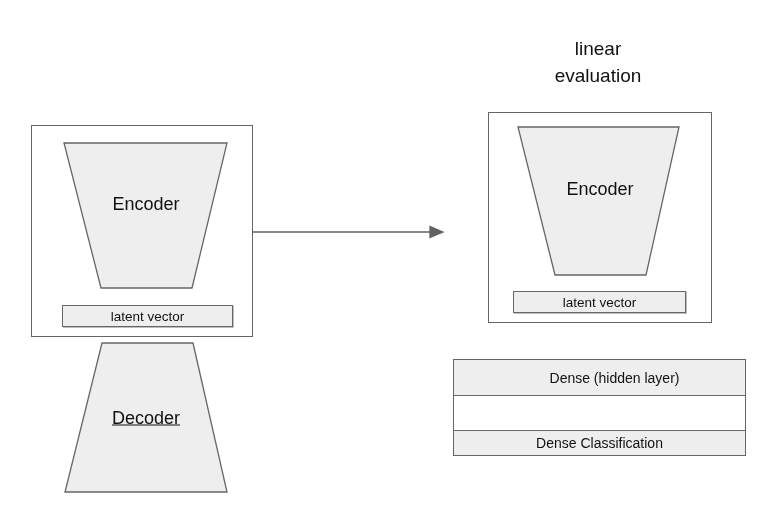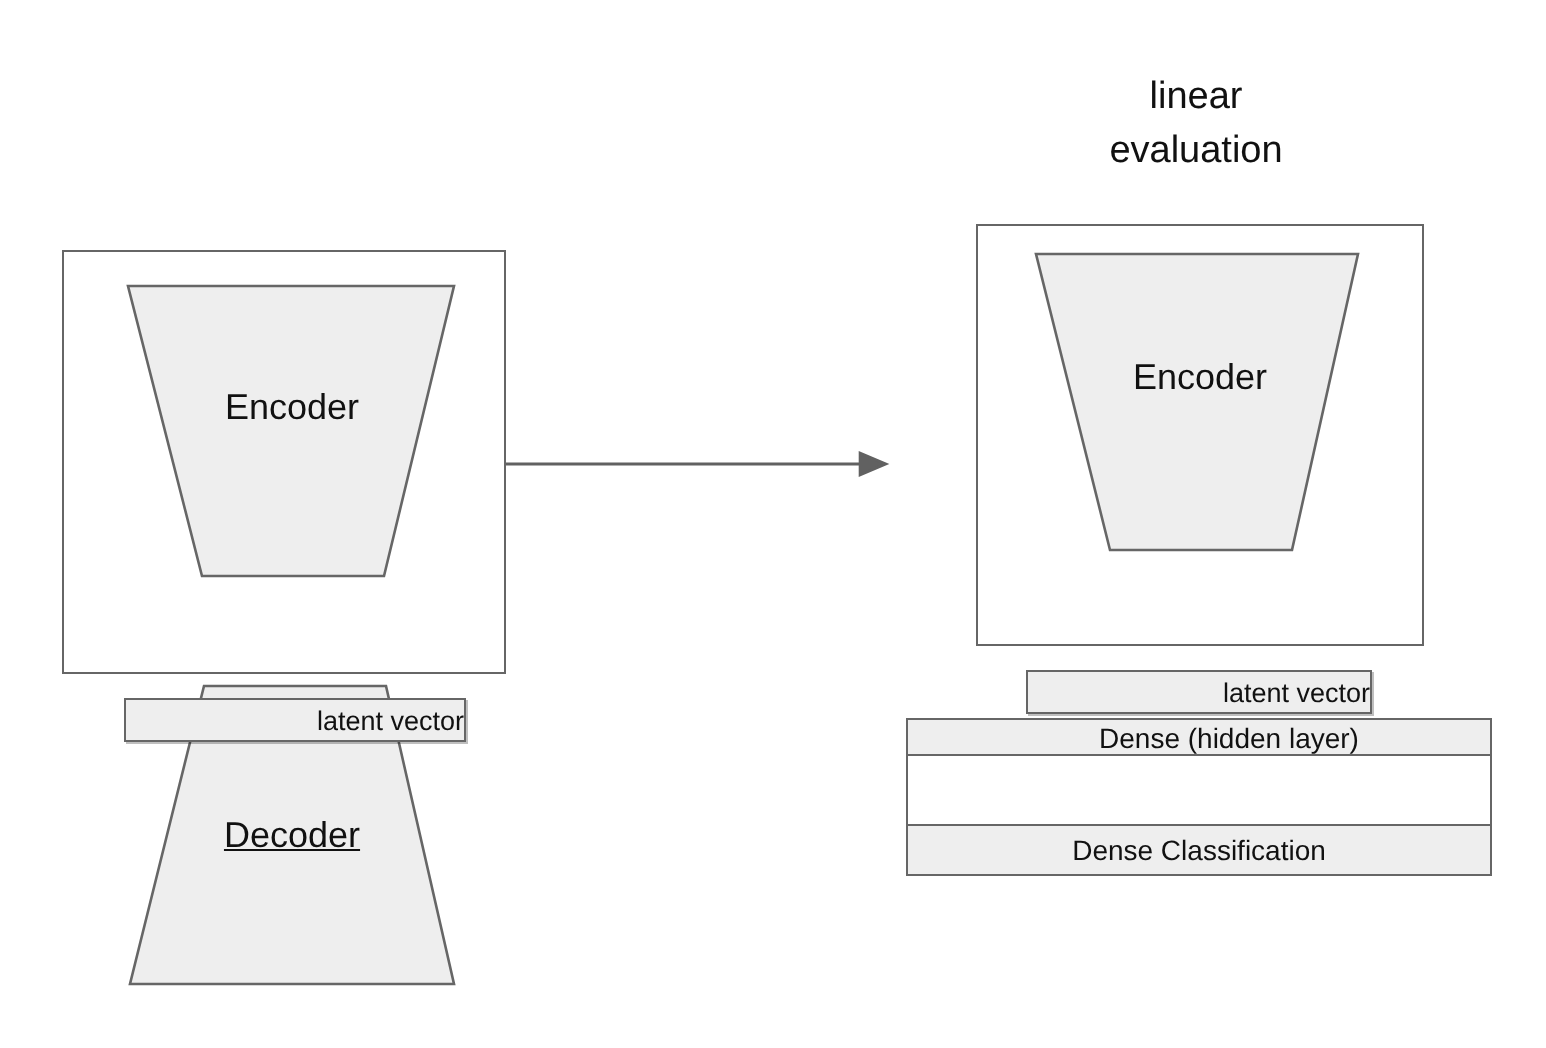--- a/index.html
+++ b/index.html
@@ -42,24 +42,23 @@
     position: absolute;
     border: 1px solid var(--shape-stroke);
     background: transparent;
   }
   .latent {
     position: absolute;
     border: 1px solid var(--shape-stroke);
     background: var(--shape-fill);
     display: flex;
     align-items: center;
-    justify-content: flex-end;
+    justify-content: center;
     font-size: 13.5px;
     box-shadow: 1px 1px 0 rgba(0,0,0,0.25);
-    margin-top: 44px;
   }
   .shape-label {
     position: absolute;
     transform: translate(-50%, -50%);
     font-size: 18px;
     white-space: nowrap;
   }
   .title {
     position: absolute;
     left: 598px;
@@ -77,21 +76,21 @@
     width: 293px;
     border: 1px solid var(--shape-stroke);
   }
   .dense-row {
     display: flex;
     align-items: center;
     justify-content: center;
     font-size: 14px;
   }
   .dense-row.filled { background: var(--shape-fill); }
-  .dense-row.r1 { height: 18px; border-bottom: 1px solid var(--shape-stroke); padding-left: 30px; }
+  .dense-row.r1 { height: 36px; border-bottom: 1px solid var(--shape-stroke); padding-left: 30px; }
   .dense-row.r2 { height: 35px; border-bottom: 1px solid var(--shape-stroke); background: var(--background); }
   .dense-row.r3 { height: 24px; }
 </style>
 </head>
 <body>
 
 <div class="canvas">
 
   <svg class="layer" width="773" height="524" aria-hidden="true">
 

